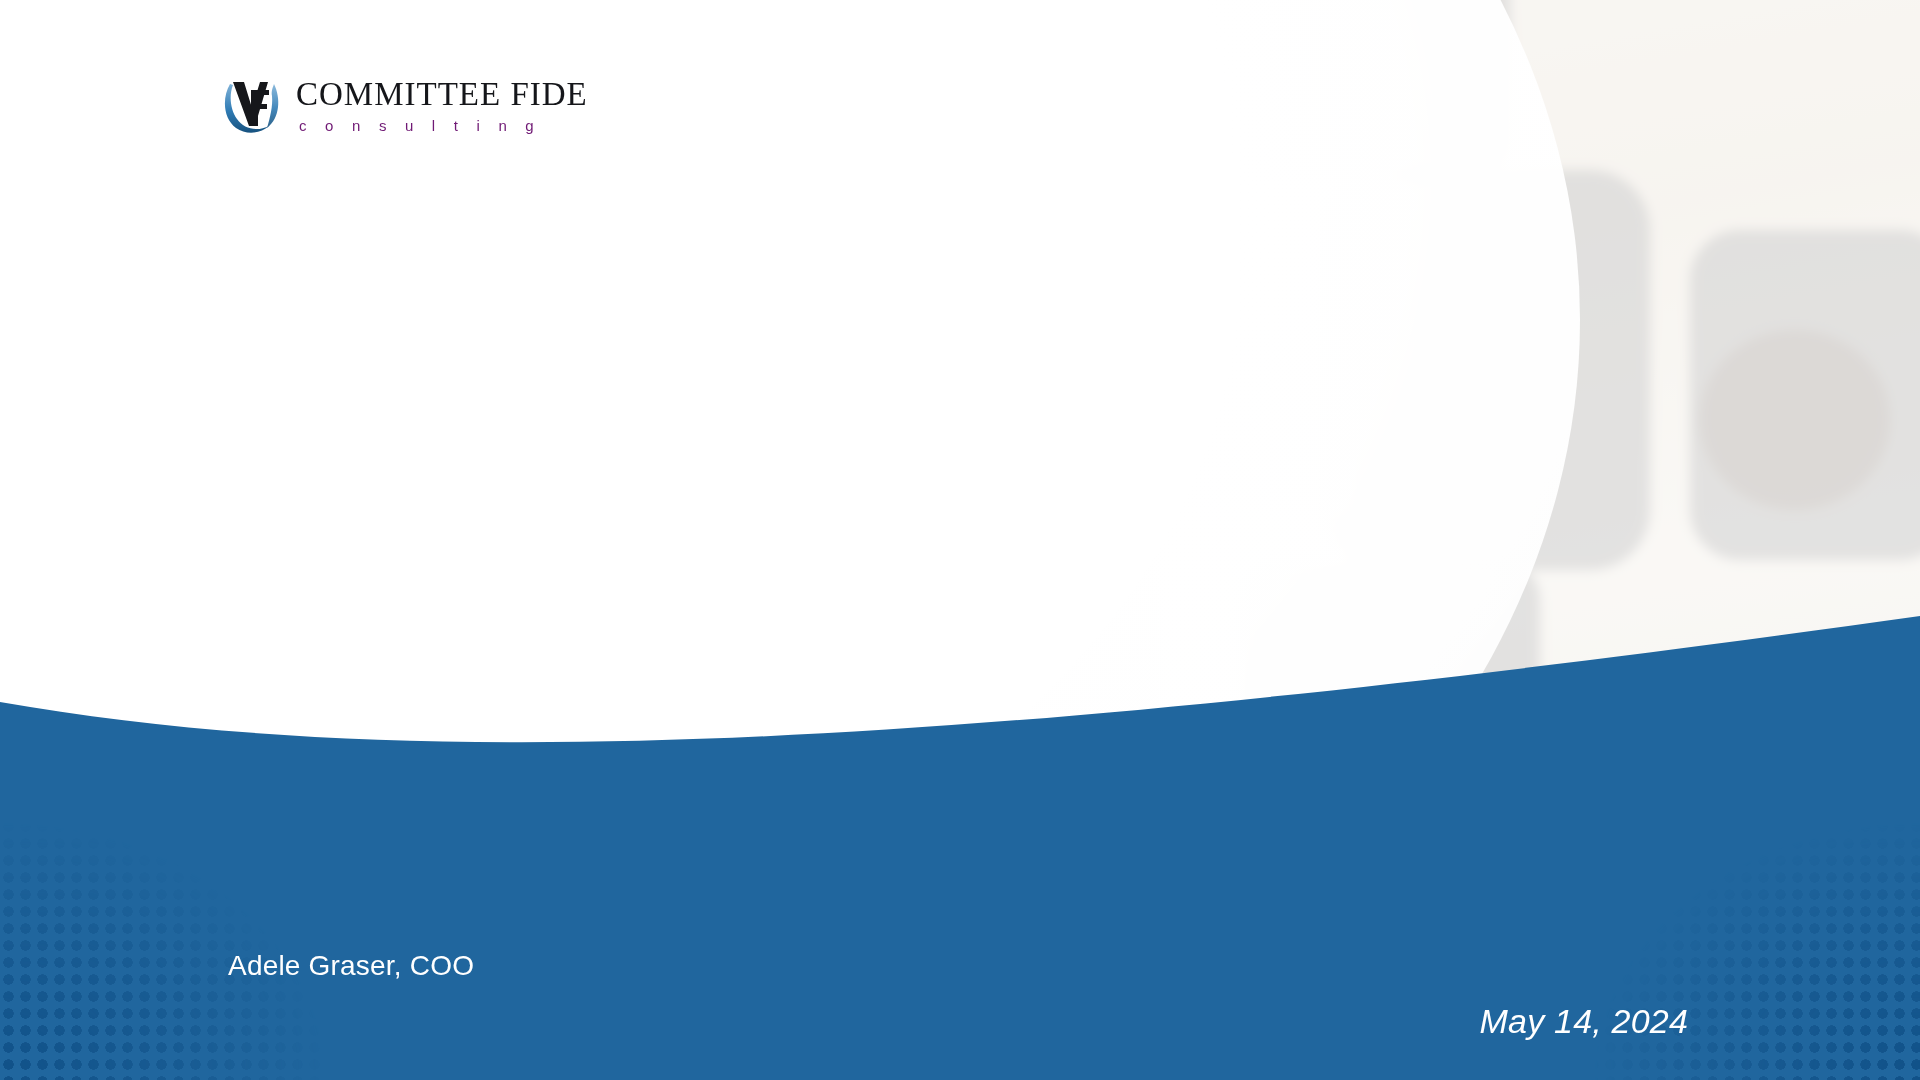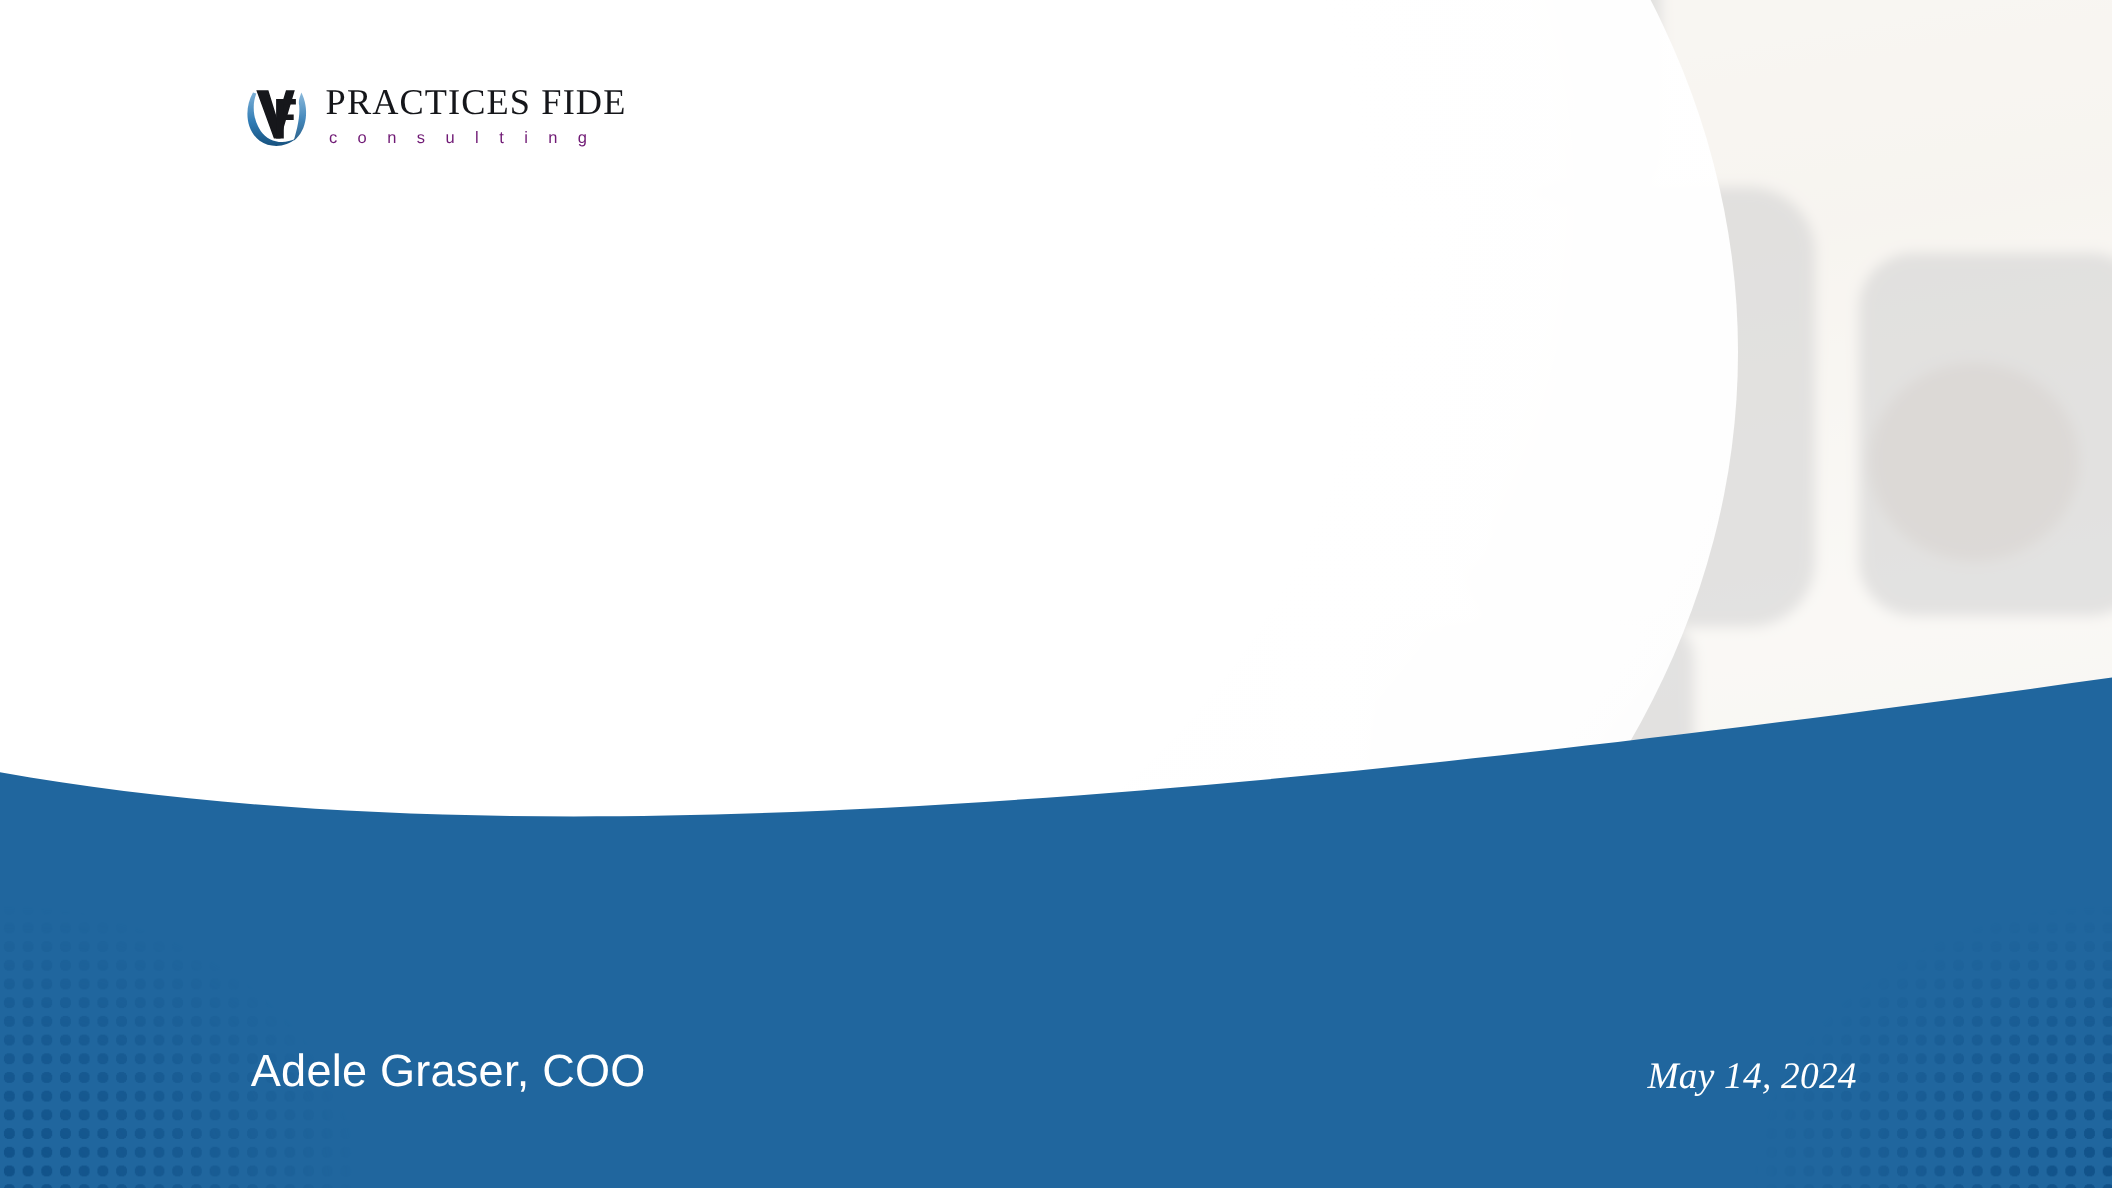--- a/index.html
+++ b/index.html
@@ -193,31 +193,31 @@
     -webkit-mask-image: radial-gradient(ellipse 380px 300px at 100% 100%, #000 5%, rgba(0,0,0,0.55) 48%, rgba(0,0,0,0) 86%);
     mask-image: radial-gradient(ellipse 380px 300px at 100% 100%, #000 5%, rgba(0,0,0,0.55) 48%, rgba(0,0,0,0) 86%);
   }
 
   
   .presenter {
     position: absolute;
     left: 228px;
     top: 950px;
     font-family: "Liberation Sans", sans-serif;
-    font-size: 41px;
+    font-size: 28px;
     font-weight: 400;
     color: #ffffff;
     letter-spacing: 0.2px;
     white-space: nowrap;
   }
   .date {
     position: absolute;
     right: 232px;
-    top: 960px;
-    font-family: Liberation Serif, serif;
+    top: 1002px;
+    font-family: Liberation Sans, sans-serif;
     font-size: 34px;
     font-weight: 400;
     font-style: italic;
     color: #ffffff;
     letter-spacing: 0.2px;
     white-space: nowrap;
   }
 </style>
 </head>
 <body>
@@ -257,21 +257,21 @@
             <stop offset="100%" stop-color="#17527f"></stop>
           </linearGradient>
         </defs>
         <path d="M8,10 C0,24 1,44 14,54 C24,61 38,60 47,52 C35,58 22,55 15,45 C8,35 7,21 11,11 Z" fill="url(#swoosh)"></path>
         <path d="M52,10 C59,24 58,44 45,54 C48,44 51,32 50,22 C49,17 51,13 52,10 Z" fill="url(#swoosh)" opacity="0.9"></path>
         <path d="M11,8 L22,8 L30,34 L38,8 L46,8 L33,52 L27,52 Z" fill="#16171b"></path>
         <path d="M29,16 L47,16 L47,21 L36,21 L36,30 L45,30 L45,35 L36,35 L36,52 L29,52 Z" fill="#16171b"></path>
       </svg>
     </div>
     <div class="logo-words">
-      <div class="logo-name">PRACTICES FIDE</div>
+      <div class="logo-name">COMMITTEE FIDE</div>
       <div class="logo-sub">c o n s u l t i n g</div>
     </div>
   </div>
 
 
   <div class="band">
     <svg class="band-shape" viewBox="0 0 1920 500" preserveAspectRatio="none" xmlns="http://www.w3.org/2000/svg">
       <path d="M0,122 C420,196 980,168 1920,36 L1920,500 L0,500 Z" fill="#20669e"></path>
     </svg>
     <div class="band-dots-left"></div>

